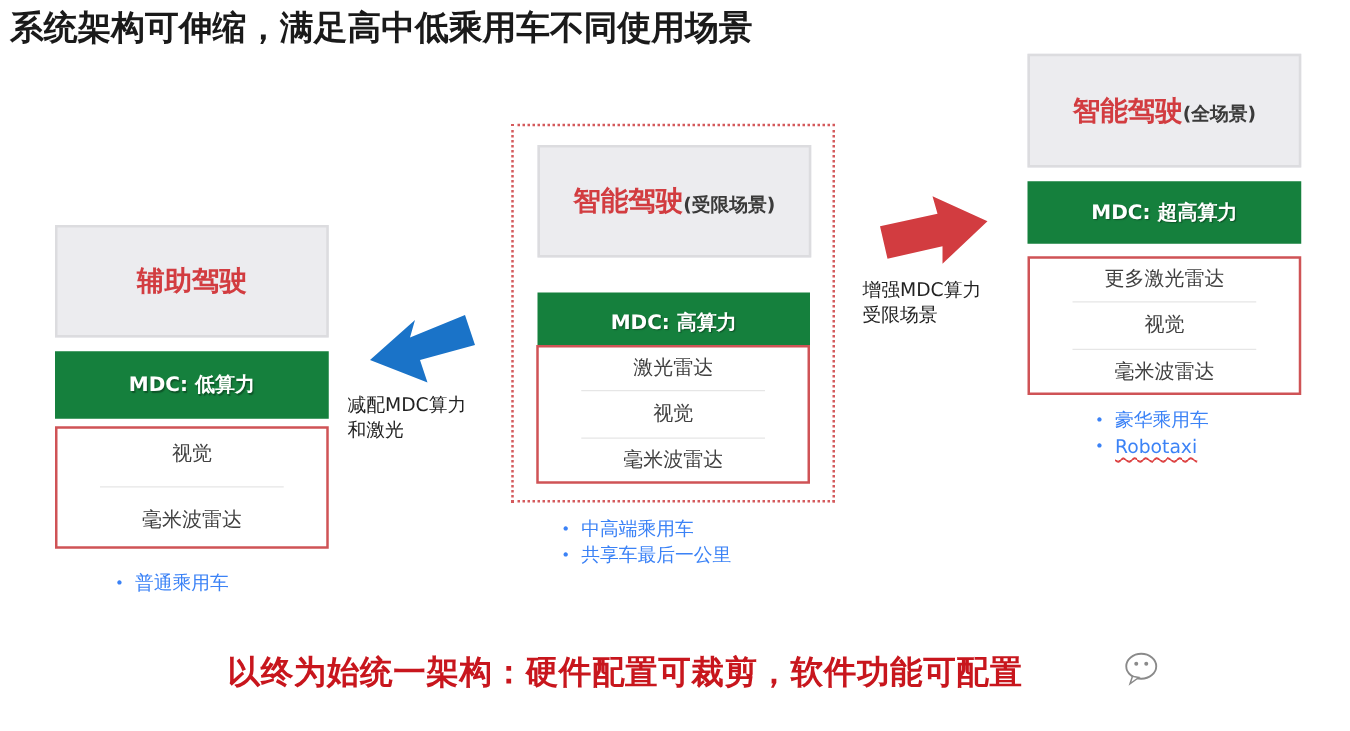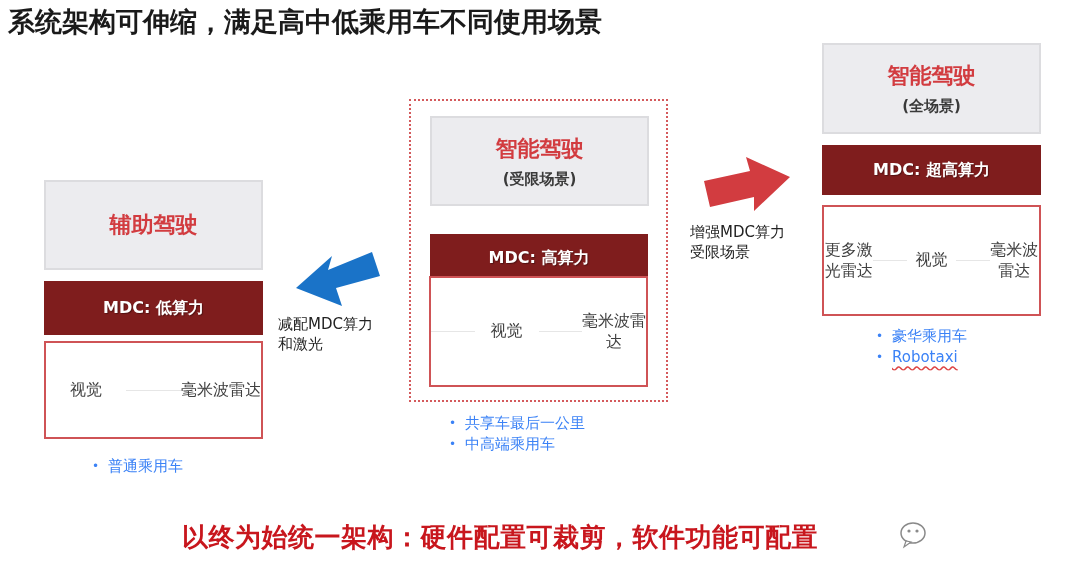--- a/index.html
+++ b/index.html
@@ -1,27 +1,27 @@
 <!DOCTYPE html>
 <html><head>
 <meta charset="utf-8">
 <style>
   * { box-sizing: border-box; margin: 0; padding: 0; }
   html, body { width: 1080px; height: 585px; background: #ffffff; overflow: hidden; }
   body { position: relative; font-family: "DejaVu Sans", "Liberation Sans", sans-serif; color: #222; }
 
   .title { position: absolute; left: 8px; top: 4px; font-size: 27px; font-weight: bold; color: #1a1a1a; letter-spacing: 0px; white-space: nowrap; }
 
-  .box-head { position: absolute; background: #ececef; border: 2px solid #dcdcdf; display: flex; flex-direction: column; align-items: center; justify-content: center; }
+  .box-head { position: absolute; background: #ececef; border: 2px solid #dcdcdf; display: flex; flex-direction: row; align-items: center; justify-content: center; }
   .box-head .h-main { color: #d23c40; font-weight: bold; font-size: 22px; }
   .box-head .h-sub { color: #3a3a3a; font-weight: bold; font-size: 15px; margin-top: 6px; }
 
-  .mdc-bar { position: absolute; background: #7f1d1d; display: flex; align-items: center; justify-content: center; color: #fff; font-weight: bold; font-size: 16px; text-shadow: 1px 1px 1px rgba(0,0,0,0.35); }
+  .mdc-bar { position: absolute; background: #15803d; display: flex; align-items: center; justify-content: center; color: #fff; font-weight: bold; font-size: 16px; text-shadow: 1px 1px 1px rgba(0,0,0,0.35); }
 
-  .sensor-box { position: absolute; background: #fff; border: 2px solid #cf5356; display: flex; flex-direction: row; align-items: center; justify-content: space-around; padding: 2px 0; }
+  .sensor-box { position: absolute; background: #fff; border: 2px solid #cf5356; display: flex; flex-direction: column; align-items: center; justify-content: space-around; padding: 2px 0; }
   .sensor-item { font-size: 16px; color: #404040; width: 100%; text-align: center; }
   .sensor-sep { width: 68%; height: 1px; background: #e6e6e6; }
 
   .dotted-frame { position: absolute; border: 2px dotted #d45a5c; }
 
   .bullets { position: absolute; font-size: 15px; color: #3b82f6; line-height: 21px; }
   .bullets li { list-style: none; white-space: nowrap; }
   .bullets li::before { content: "•"; display: inline-block; width: 16px; font-size: 12px; vertical-align: 1px; }
   .underline-red { text-decoration: underline wavy #d44; text-underline-offset: 3px; }
 
@@ -60,28 +60,29 @@
   <div>和激光</div>
 </div>
 
 <div class="dotted-frame" style="left:409px;top:99px;width:259px;height:303px;"></div>
 <div class="box-head" style="left:430px;top:116px;width:219px;height:90px;">
   <div class="h-main">智能驾驶</div>
   <div class="h-sub">(受限场景)</div>
 </div>
 <div class="mdc-bar" style="left:430px;top:234px;width:218px;height:49px;">MDC: 高算力</div>
 <div class="sensor-box" style="left:429px;top:276px;width:219px;height:111px;">
+  <div class="sensor-item">激光雷达</div>
   <div class="sensor-sep"></div>
   <div class="sensor-item">视觉</div>
   <div class="sensor-sep"></div>
   <div class="sensor-item">毫米波雷达</div>
 </div>
 <ul class="bullets" style="left:449px;top:413px;">
+  <li>中高端乘用车</li>
   <li>共享车最后一公里</li>
-  <li>中高端乘用车</li>
 </ul>
 
 <svg class="arrow" style="left:702px;top:155px;" width="92" height="60" viewBox="0 0 92 60">
   <polygon points="2,26 48,16 44,2 88,22 52,56 52,42 8,52" fill="#d23c40"></polygon>
 </svg>
 <div class="arrow-label" style="left:690px;top:222px;">
   <div>增强MDC算力</div>
   <div>受限场景</div>
 </div>
 

